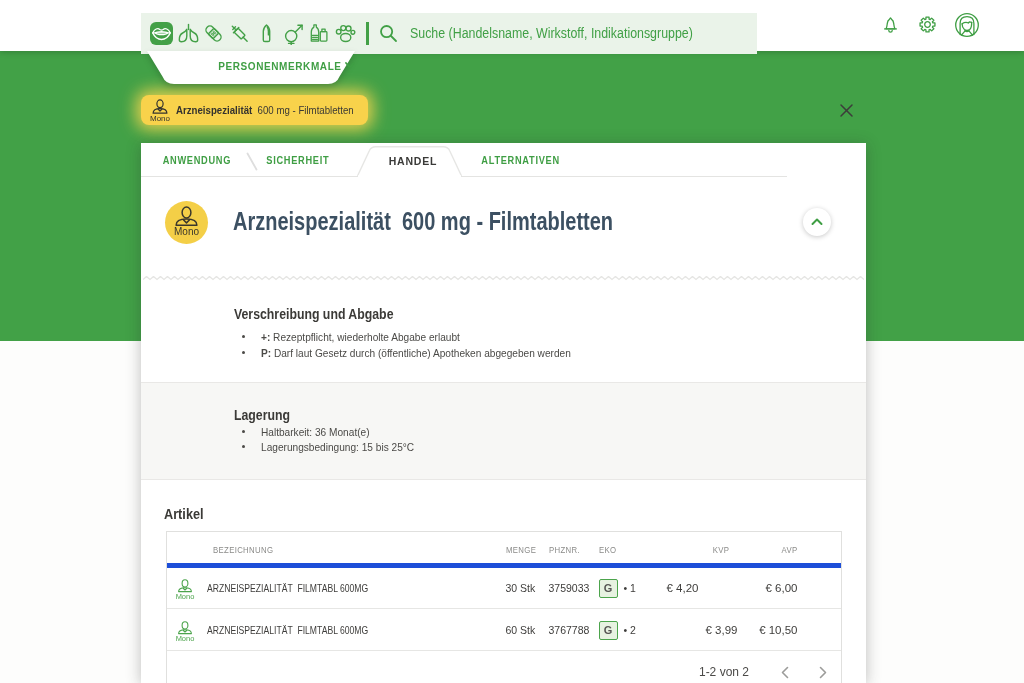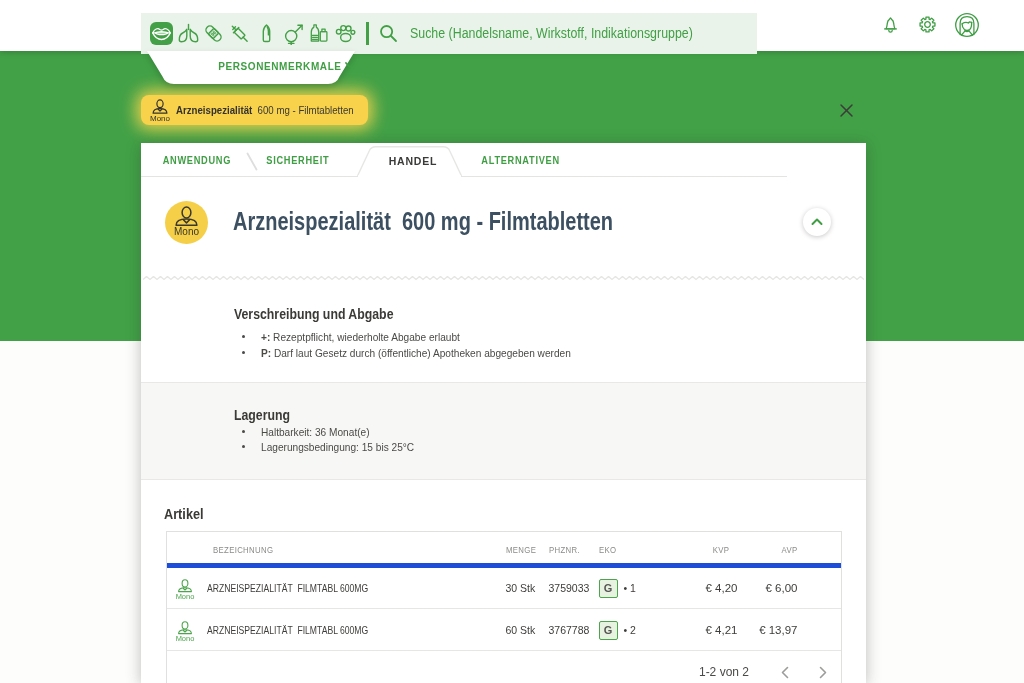--- a/index.html
+++ b/index.html
@@ -246,39 +246,39 @@
             <path d="M-6.4,2.6 Q-6.4,-1.2 0,-1.2 Q6.4,-1.2 6.4,2.6 Z"></path>
             <path d="M-2.1,-1 L0,1 L2.1,-1"></path>
           </g>
           <text x="0" y="10" text-anchor="middle" font-size="7.5" fill="#4ca44c" font-family="Liberation Sans">Mono</text>
         </svg>
         <div class="rname">ARZNEISPEZIALITÄT&nbsp; FILMTABL 600MG</div>
         <div class="rcell" style="left:339px">30 Stk</div>
         <div class="rcell" style="left:382px">3759033</div>
         <div class="gbox">G</div>
         <div class="rcell" style="left:457px"><span style="color:#3e3d3b">• 1</span></div>
-        <div class="rcell" style="left:500px;width:71px;text-align:right;font-size:11.5px">€ 4,20</div>
+        <div class="rcell" style="left:500px;width:71px;text-align:left;font-size:11.5px">€ 4,20</div>
         <div class="rcell" style="left:560px;width:71px;text-align:right;font-size:11.5px">€ 6,00</div>
       </div>
       <div class="row" style="top:78px">
         <svg width="22" height="24" viewBox="-11 -12 22 24" style="position:absolute;left:7px;top:9px">
           <g fill="none" stroke="#4ca44c" stroke-width="1.1" stroke-linejoin="round">
             <ellipse cx="0" cy="-5.6" rx="2.9" ry="3.6"></ellipse>
             <path d="M-6.4,2.6 Q-6.4,-1.2 0,-1.2 Q6.4,-1.2 6.4,2.6 Z"></path>
             <path d="M-2.1,-1 L0,1 L2.1,-1"></path>
           </g>
           <text x="0" y="10" text-anchor="middle" font-size="7.5" fill="#4ca44c" font-family="Liberation Sans">Mono</text>
         </svg>
         <div class="rname">ARZNEISPEZIALITÄT&nbsp; FILMTABL 600MG</div>
         <div class="rcell" style="left:339px">60 Stk</div>
         <div class="rcell" style="left:382px">3767788</div>
         <div class="gbox">G</div>
         <div class="rcell" style="left:457px"><span style="color:#3e3d3b">• 2</span></div>
-        <div class="rcell" style="left:500px;width:71px;text-align:right;font-size:11.5px">€ 4,21</div>
-        <div class="rcell" style="left:560px;width:71px;text-align:right;font-size:11.5px">€ 13,97</div>
+        <div class="rcell" style="left:500px;width:71px;text-align:right;font-size:11.5px">€ 3,99</div>
+        <div class="rcell" style="left:560px;width:71px;text-align:right;font-size:11.5px">€ 10,50</div>
       </div>
       <div style="position:absolute;left:0;top:119.5px;width:674px;height:60px">
         <div class="pgtxt">1-2 von 2</div>
         <svg style="position:absolute;left:612px;top:15px" width="13" height="13" viewBox="0 0 13 13">
             <path d="M8.5,1.5 L3.5,6.5 L8.5,11.5" fill="none" stroke="#9c9c9a" stroke-width="1.6" stroke-linecap="round" stroke-linejoin="round"></path>
           </svg>
         <svg style="position:absolute;left:649px;top:15px" width="13" height="13" viewBox="0 0 13 13">
             <path d="M4.5,1.5 L9.5,6.5 L4.5,11.5" fill="none" stroke="#9c9c9a" stroke-width="1.6" stroke-linecap="round" stroke-linejoin="round"></path>
           </svg>
       </div>

